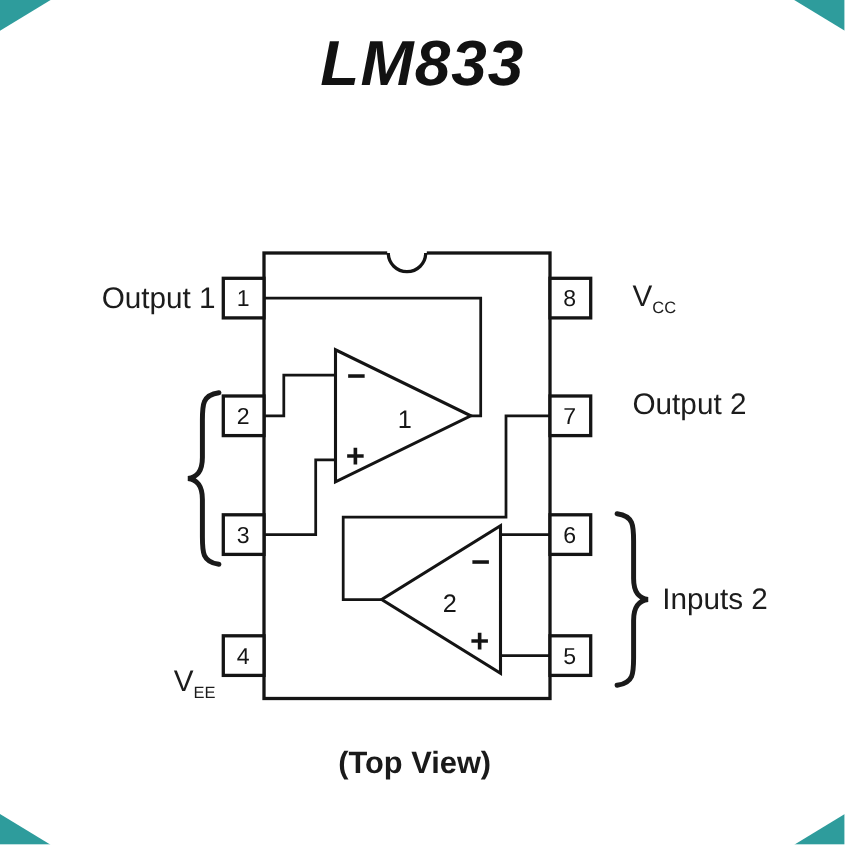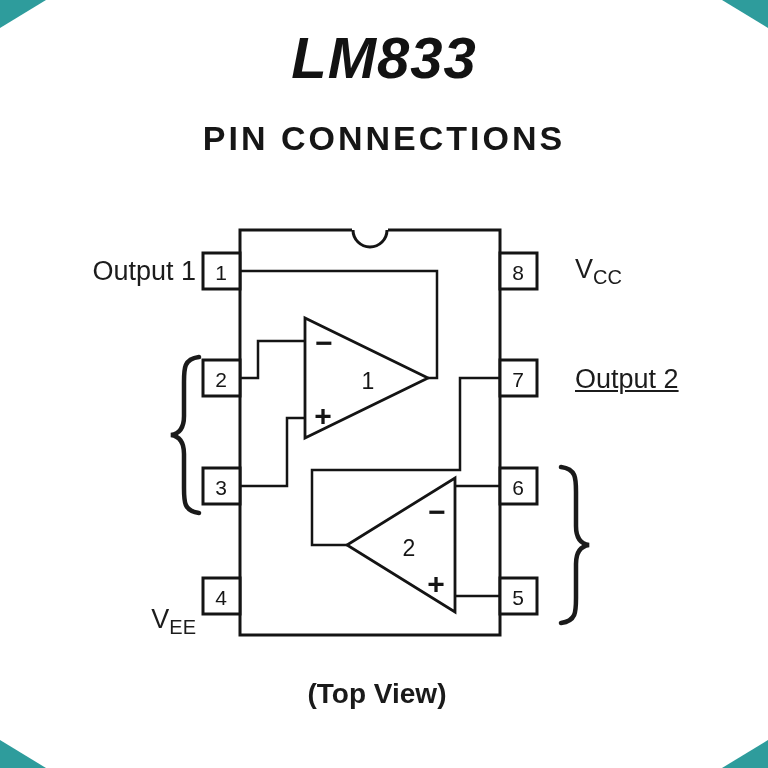--- a/index.html
+++ b/index.html
@@ -22,40 +22,39 @@
   .cover { fill:#ffffff; stroke:none; }
   .notch { fill:#ffffff; stroke:#141414; stroke-width:3; }
   .wire { fill:none; stroke:#141414; stroke-width:2.5; }
   .pin-box { fill:#ffffff; stroke:#141414; stroke-width:3; }
   .tri { fill:#ffffff; stroke:#141414; stroke-width:2.8; stroke-linejoin:miter; }
   .brace { fill:none; stroke:#1a1a1a; stroke-width:4.5; stroke-linecap:round; }
   text.pin-num { font-family:"Liberation Sans", sans-serif; font-size:21px; fill:#161616; text-anchor:middle; dominant-baseline:central; }
   text.op-num  { font-family:"Liberation Sans", sans-serif; font-size:23px; fill:#161616; text-anchor:middle; dominant-baseline:central; }
   text.sign    { font-family:"Liberation Sans", sans-serif; font-size:30px; font-weight:bold; fill:#141414; text-anchor:middle; dominant-baseline:central; }
   .lbl { position:absolute; font-size:27px; color:#1c1c1c; white-space:nowrap; }
-  .lbl sub { font-size:20px; }
+  .lbl sub { font-size:15px; }
   .lbl.right-align { text-align:right; }
   .output1 { top:256px; right:572px; }
   .vcc     { top:254px; left:575px; }
-  .output2 { top:364px; left:575px;text-decoration:underline; }
+  .output2 { top:352px; left:575px; }
   .inputs1 { top:420px; right:610px; }
   .inputs2 { top:530px; left:602px; }
   .vee     { top:580px; right:572px;margin-top:24px; }
   .footer {
     position:absolute; top:678px; left:12px; right:26px; margin:0;
     text-align:center; font-size:28px; font-weight:bold; color:#1a1a1a;
   }
 </style>
 </head>
 <body>
 
 <div class="page">
 
   <h1 class="title">LM833</h1>
-  <h2 class="subtitle">PIN CONNECTIONS</h2>
 
   <svg class="svg-layer" width="768" height="768" viewBox="0 0 768 768">
 
     <polygon points="0,0 46,0 0,28" fill="#2e9c9c"></polygon>
     <polygon points="768,0 722,0 768,28" fill="#2e9c9c"></polygon>
     <polygon points="0,768 0,740 46,768" fill="#2e9c9c"></polygon>
     <polygon points="768,768 768,740 722,768" fill="#2e9c9c"></polygon>
 
     <rect class="outline" x="240" y="230" width="260" height="405"></rect>
     <rect class="cover" x="352" y="226" width="36" height="7"></rect>
@@ -108,20 +107,23 @@
 
   <div class="lbl vcc">
     <span>V</span><sub>CC</sub>
   </div>
 
   <div class="lbl output2">
     <span>Output 2</span>
   </div>
 
 
+  <div class="lbl inputs2">
+    <span>Inputs 2</span>
+  </div>
 
   <div class="lbl right-align vee">
     <span>V</span><sub>EE</sub>
   </div>
 
   <p class="footer">(Top View)</p>
 
 </div>
 
 </body></html>

